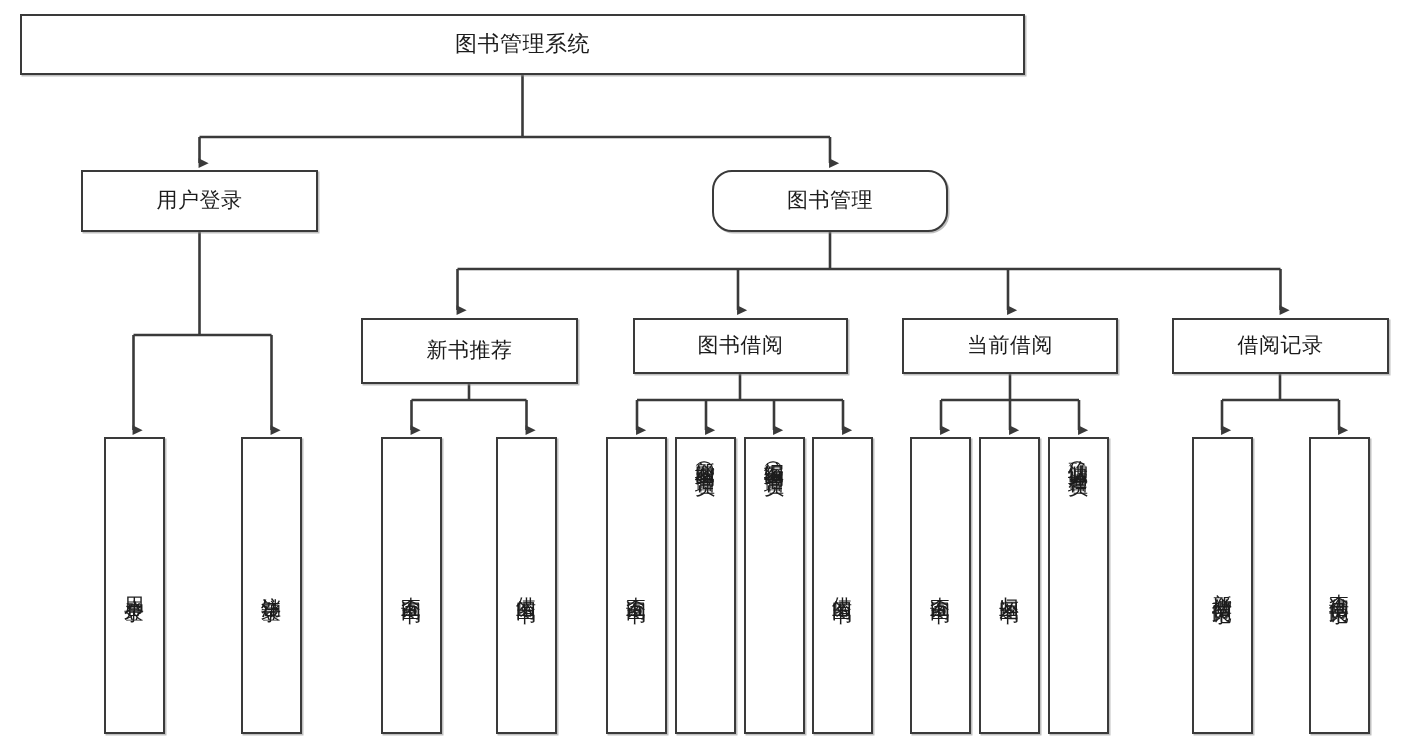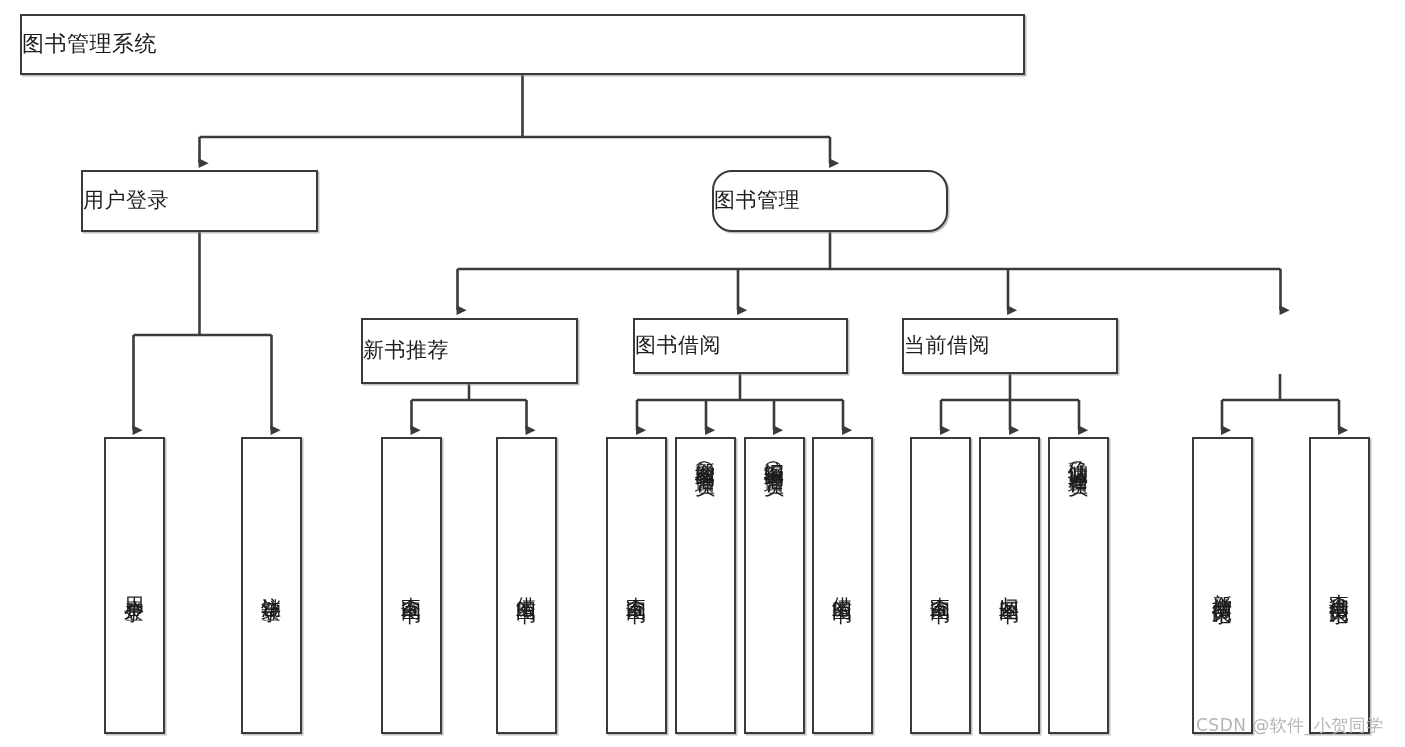--- a/index.html
+++ b/index.html
@@ -27,21 +27,21 @@
     pointer-events: none;
   }
   .node {
     position: absolute;
     box-sizing: border-box;
     background: #ffffff;
     border: 2.6px solid #3a3a3a;
     box-shadow: 1.5px 1.5px 0 rgba(140,140,140,0.55);
     display: flex;
     align-items: center;
-    justify-content: flex-start;
+    justify-content: center;
     color: #1c1c1c;
   }
   .node .label {
     display: block;
     text-align: center;
     line-height: 1.12;
     letter-spacing: 0.5px;
   }
   
   .node.h .label {
@@ -152,20 +152,23 @@
   </div>
 
   <div class="node h" style="left:902px; top:318px; width:216px; height:56px;">
     <span class="label">当前借阅</span>
   </div>
 
   <div class="node h" style="left:633px; top:318px; width:215px; height:56px;">
     <span class="label">图书借阅</span>
   </div>
 
+  <div class="node h" style="left:1172px; top:318px; width:217px; height:56px;">
+    <span class="label">借阅记录</span>
+  </div>
 
   <div class="node v mid" style="left:104px; top:437px; width:61px; height:297px;">
     <span class="label">用户登录</span>
   </div>
 
   <div class="node v mid" style="left:241px; top:437px; width:61px; height:297px;">
     <span class="label">注销登录</span>
   </div>
 
   <div class="node v mid" style="left:381px; top:437px; width:61px; height:297px;">
@@ -205,15 +208,14 @@
   </div>
 
   <div class="node v mid" style="left:1192px; top:437px; width:61px; height:297px;">
     <span class="label">新增借阅记录</span>
   </div>
 
   <div class="node v mid" style="left:1309px; top:437px; width:61px; height:297px;">
     <span class="label">查询借阅记录</span>
   </div>
 
-  <div id="watermark">CSDN @软件_小贺同学</div>
 
 </div>
 
 </body></html>

